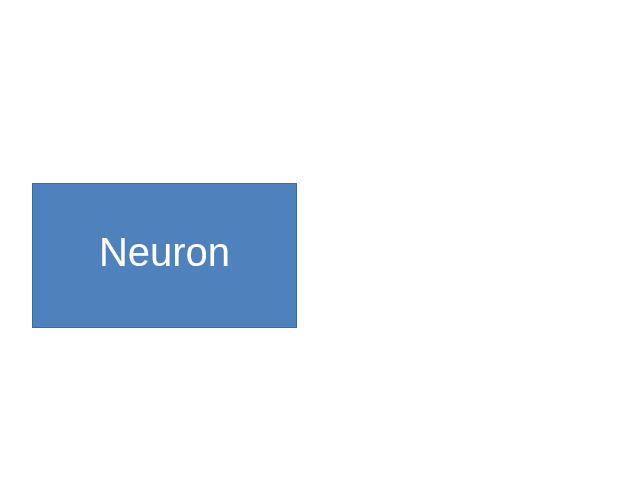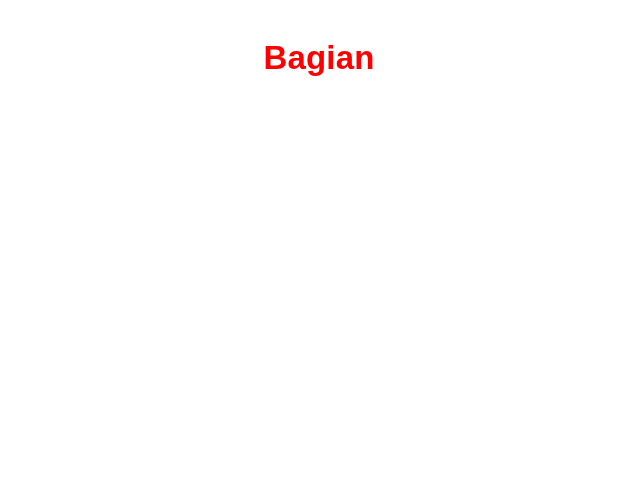--- a/index.html
+++ b/index.html
@@ -79,17 +79,19 @@
   #box-neuroglia .node-label {
     position: relative;
     top: -4px;
   }
 </style>
 </head>
 <body>
 
 <div id="slide">
 
-  <div class="slide-title">Bagian</div>
 
+  <div class="node-box" id="box-neuron">
+    <span class="node-label">Neuron</span>
+  </div>
 
 
 </div>
 
 </body></html>

